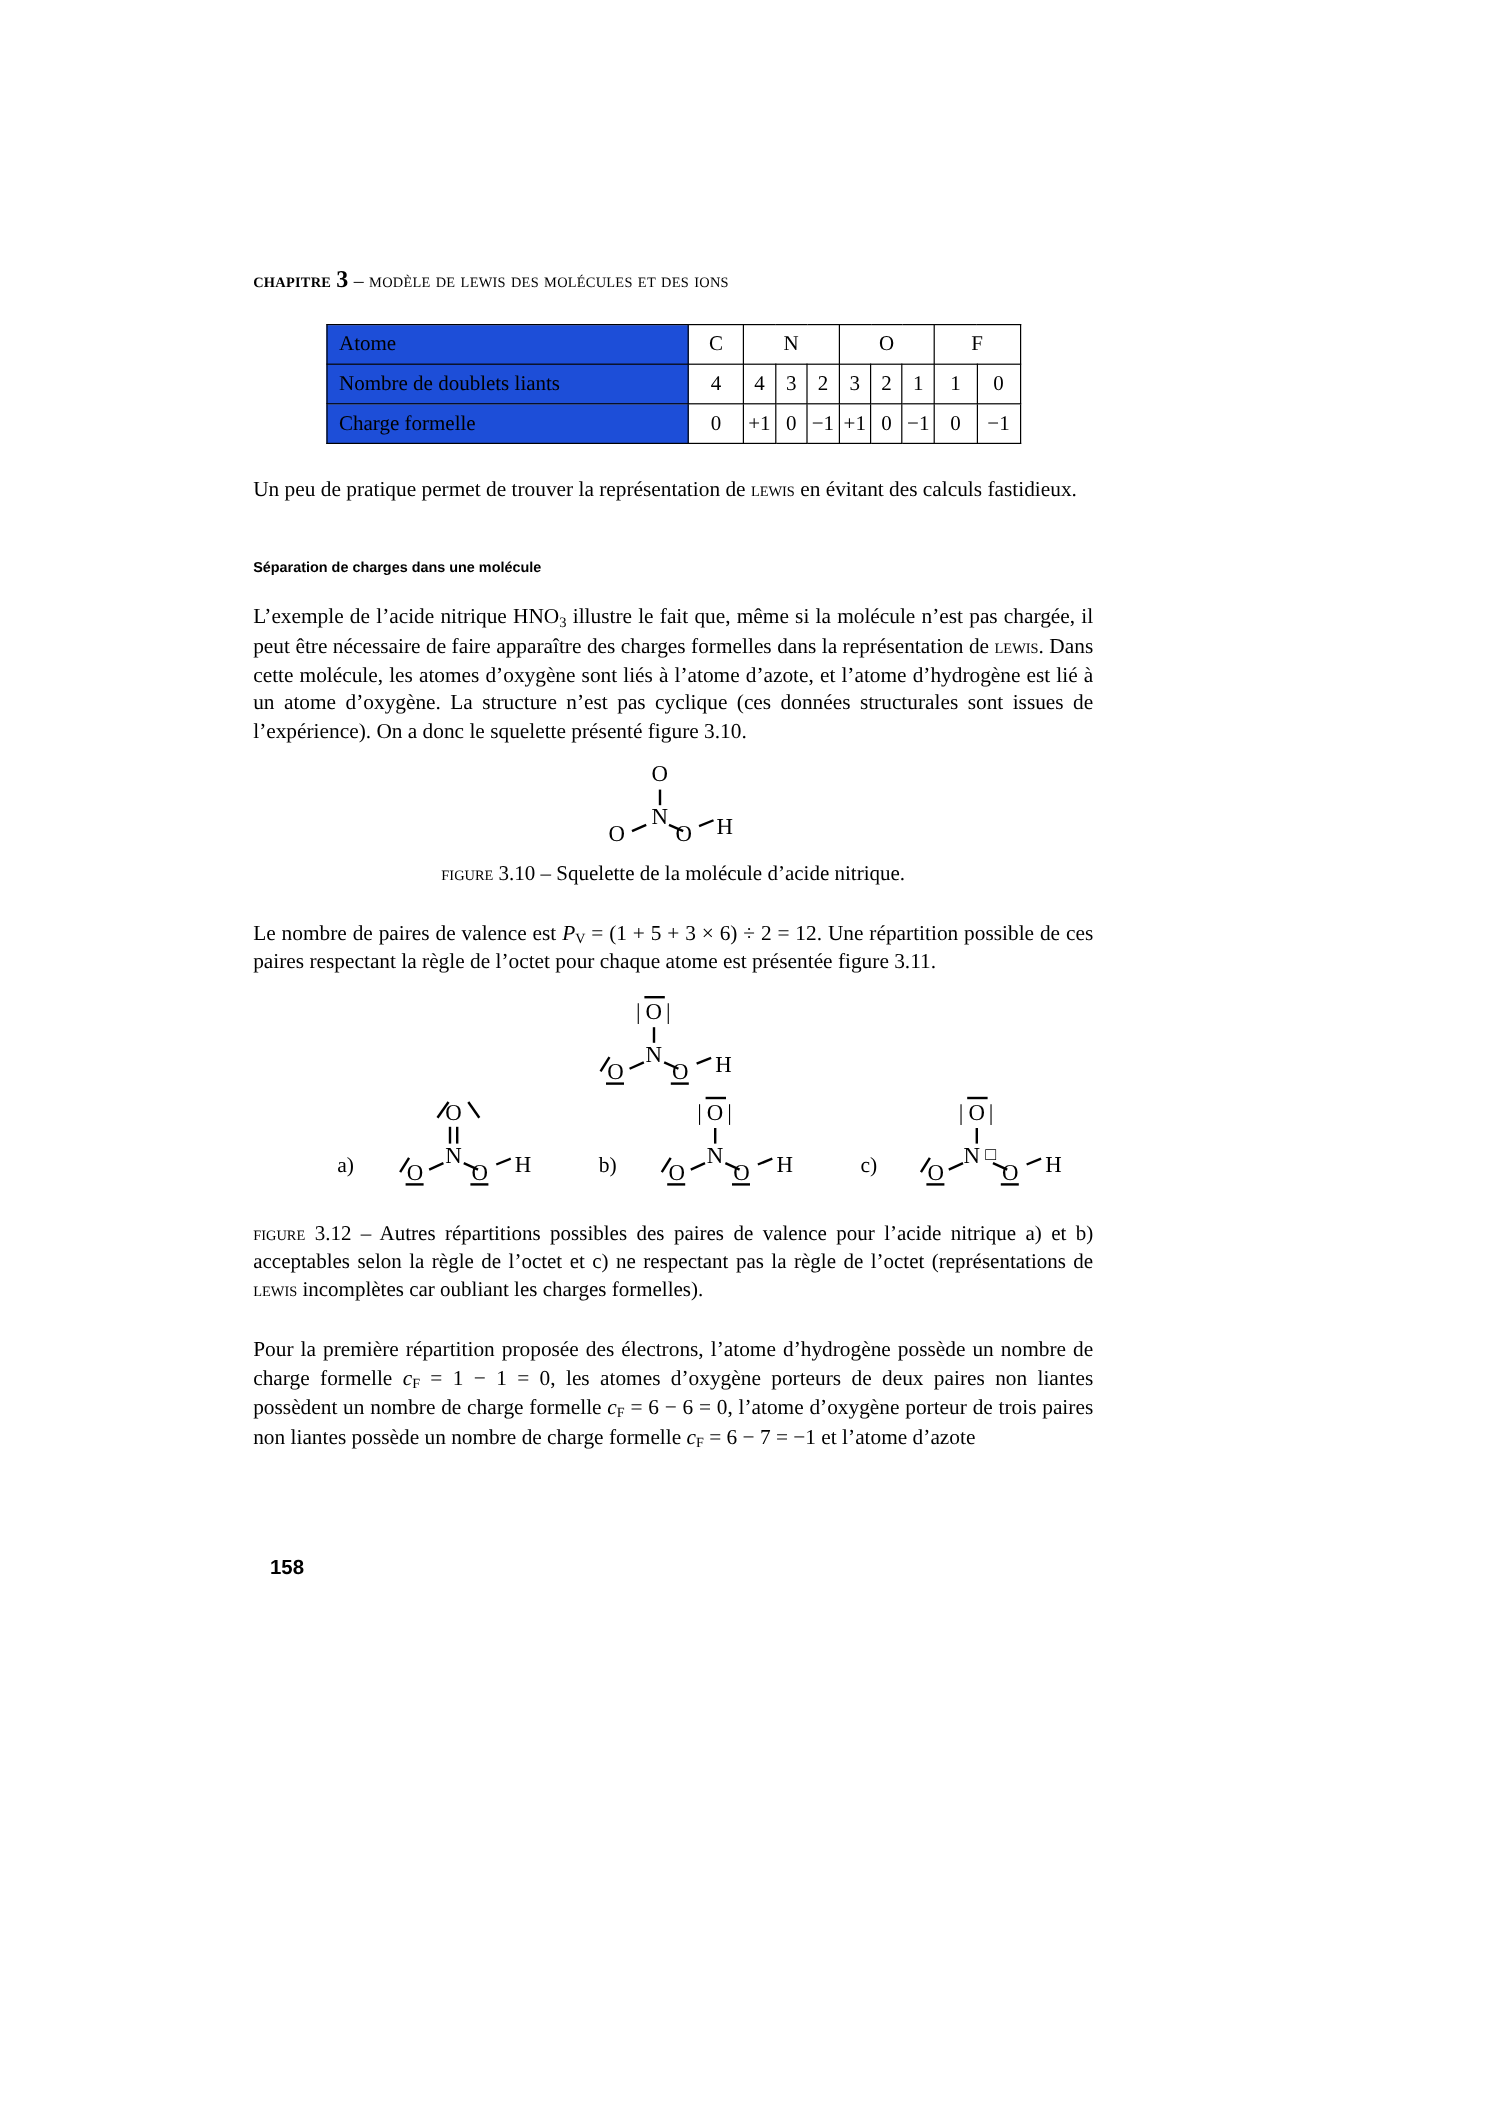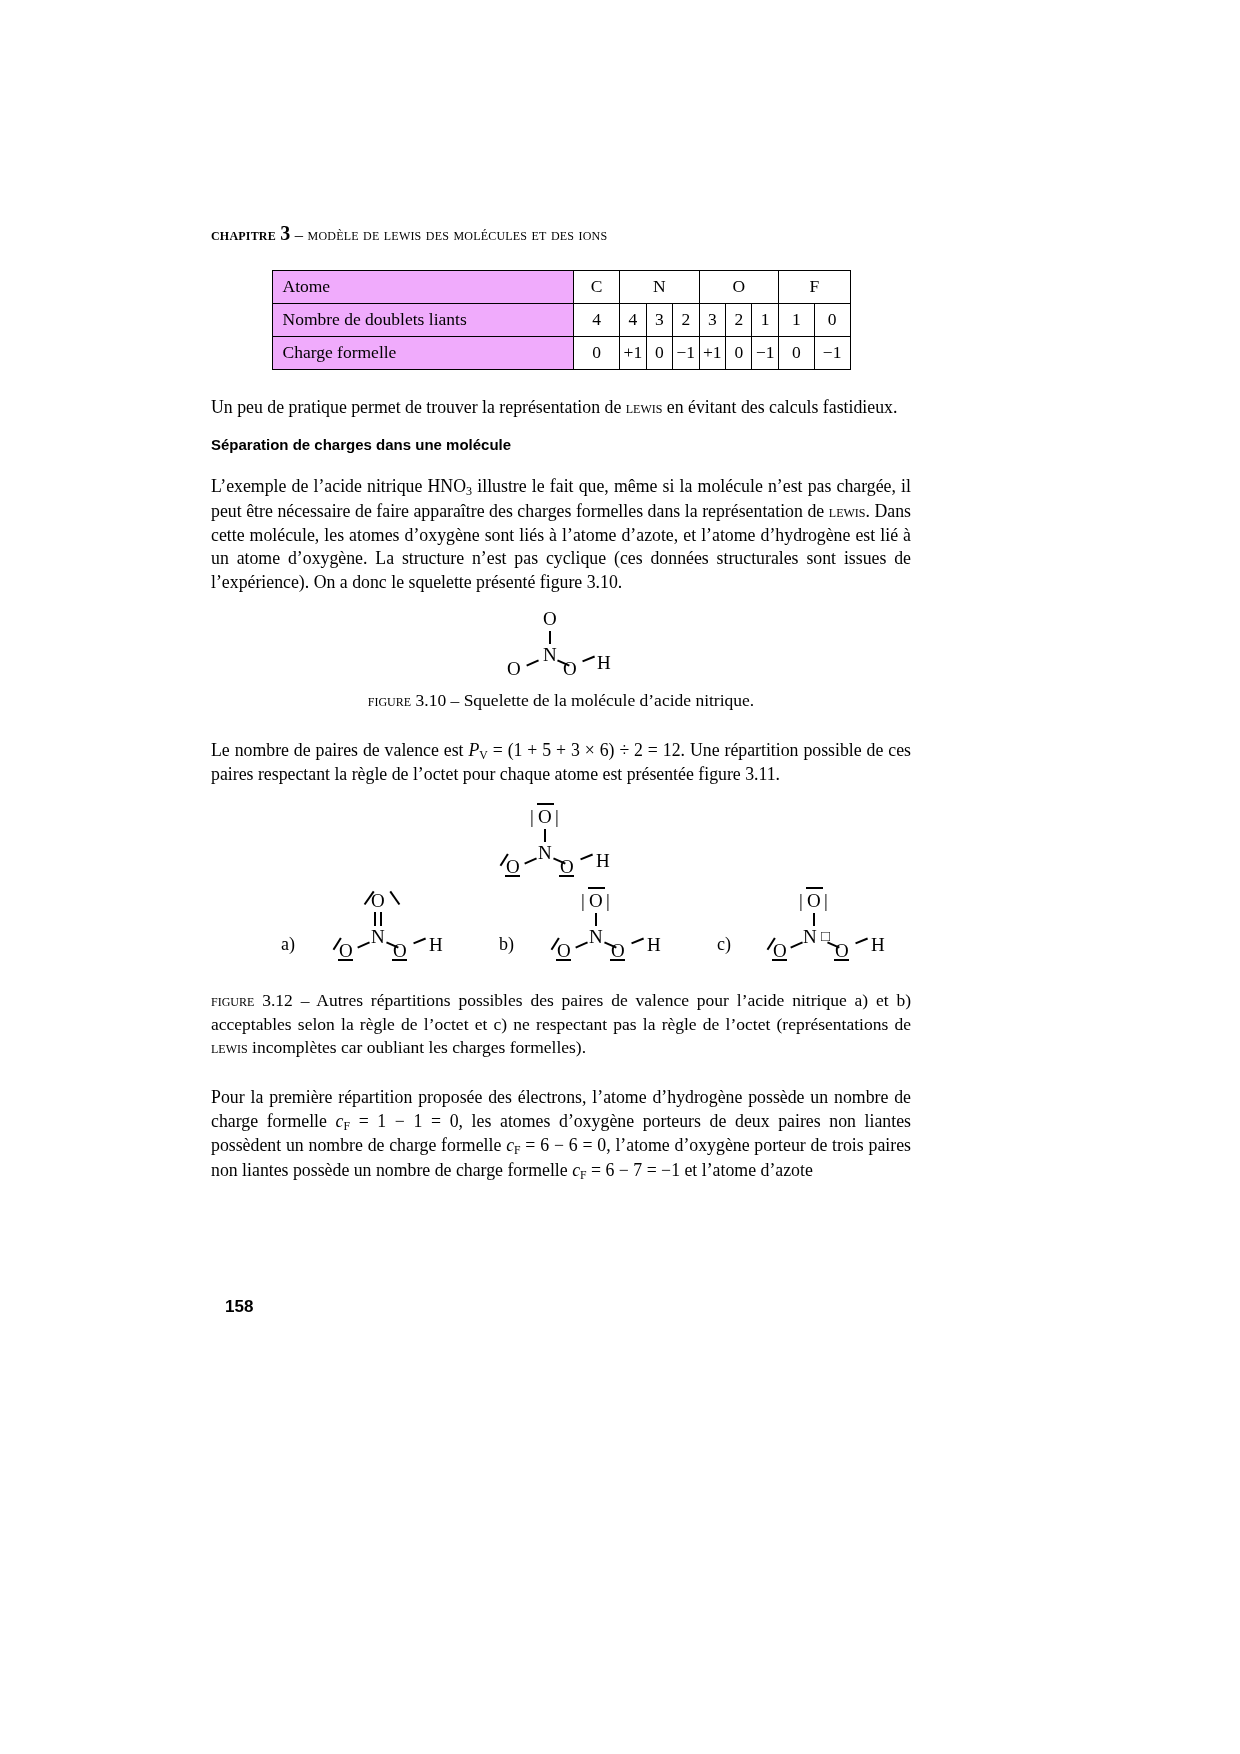--- a/index.html
+++ b/index.html
@@ -63,21 +63,21 @@
   table.lewis td {
     border: 1.1px solid #000;
     height: 28px;
     text-align: center;
     vertical-align: middle;
     padding: 1px 0 3px 0;
   }
   table.lewis td.lbl {
     text-align: left;
     padding-left: 10px;
-    background: #f0abfc;
+    background: #1d4ed8;
     width: 213px;
   }
   table.lewis td.c1 { width: 33px; }
   table.lewis td.n  { width: 58px; }
   table.lewis td.o  { width: 58px; }
   table.lewis td.f  { width: 52px; }
   .hdr-c, .hdr-n, .hdr-o, .hdr-f { border-left: 1.4px solid #000 !important; }
 
   
   .caption {
@@ -91,23 +91,23 @@
   }
   p.body {
     font-size: 17.8px;
     line-height: 1.345;
     text-align: justify;
     margin: 26px 0 0 0;
   }
   p.tight { margin-top: 22px; }
   h3.sect {
     font-family: "Liberation Sans", "DejaVu Sans", sans-serif;
-    font-size: 15px;
+    font-size: 12px;
     font-weight: bold;
-    margin: 16px 0 0 0;
+    margin: 46px 0 0 0;
   }
   sub { font-size: 0.68em; vertical-align: -0.28em; }
   .mathit { font-style: italic; font-family: "Liberation Serif", serif; }
   .subup { font-size: 0.66em; vertical-align: -0.25em; font-style: normal; }
 
   
   .fig {
     position: relative;
     margin: 14px auto 0 auto;
   }

